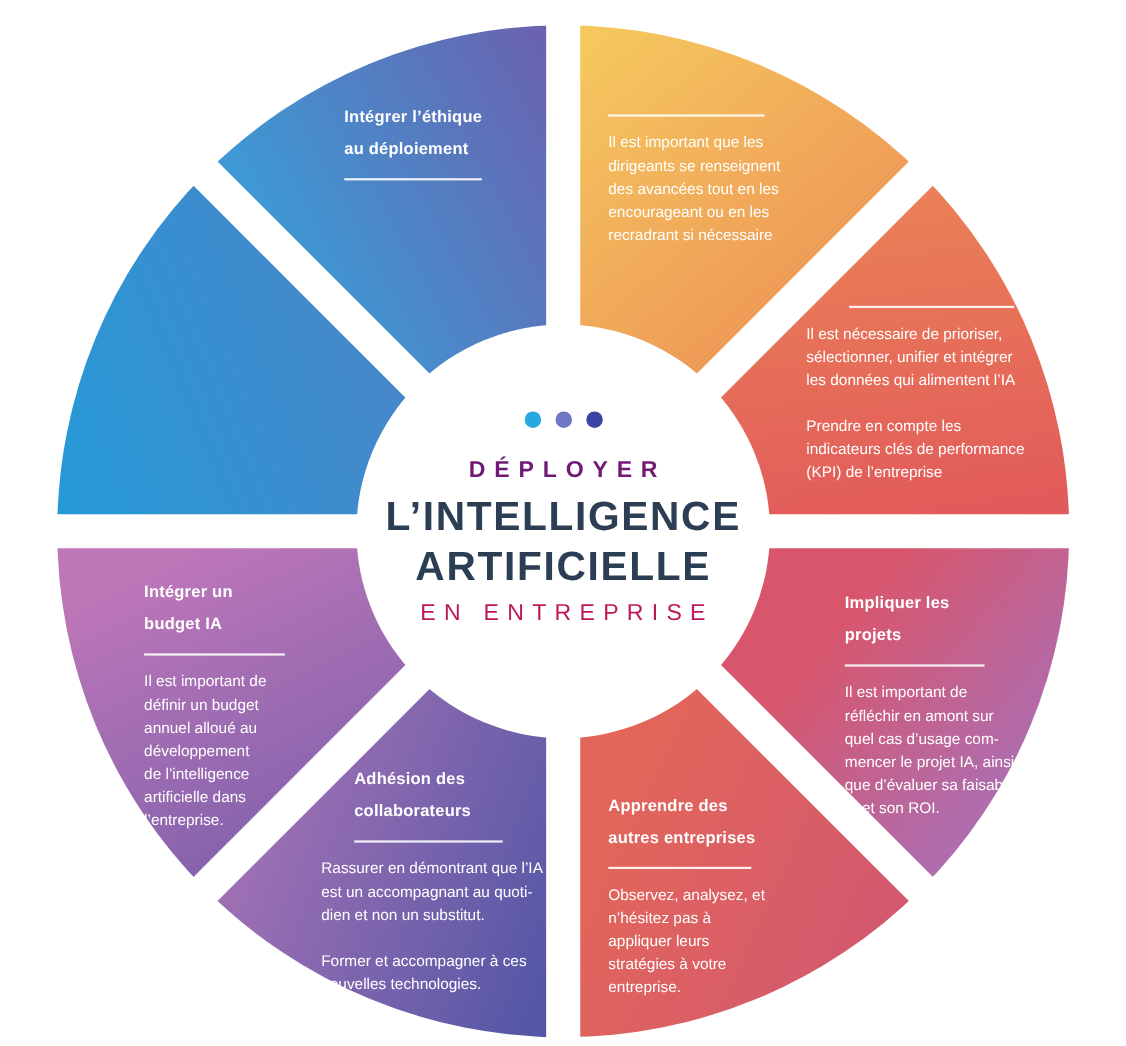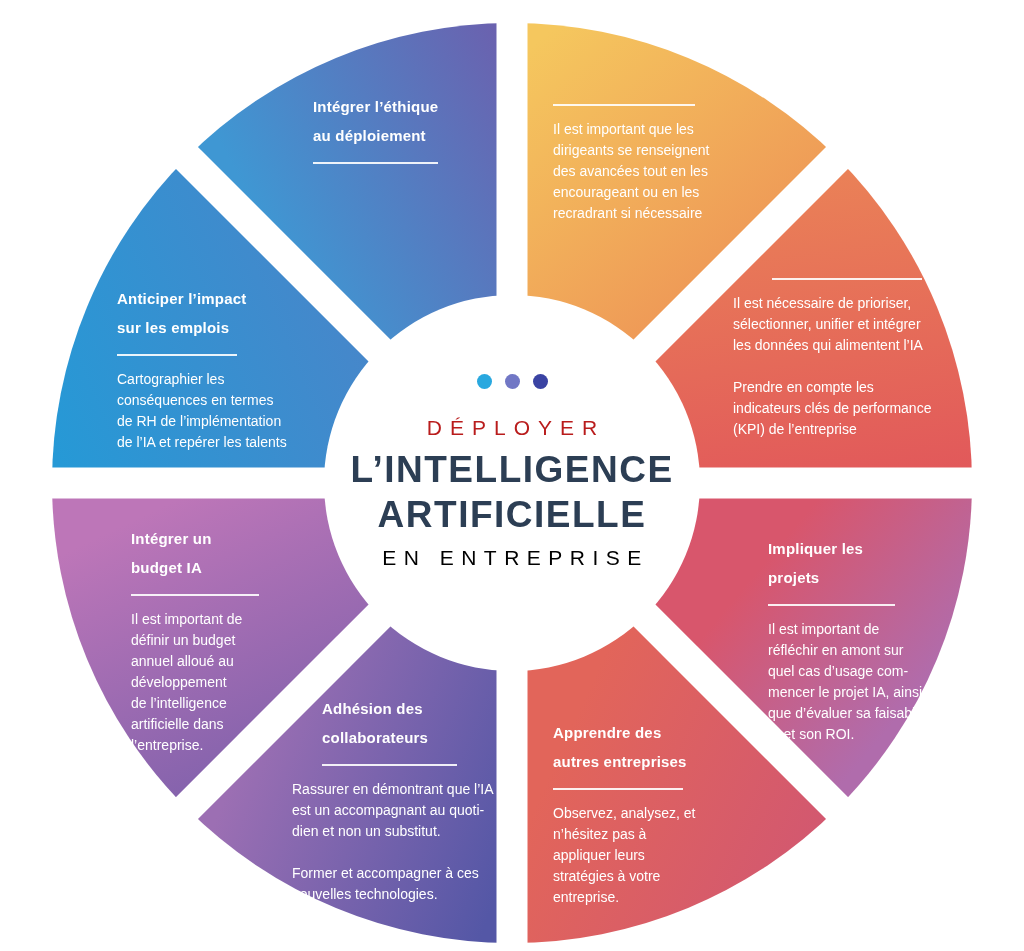--- a/index.html
+++ b/index.html
@@ -182,41 +182,32 @@
     <div class="seg-rule"></div>
     <div class="seg-body">Il est important de
 définir un budget
 annuel alloué au
 développement
 de l’intelligence
 artificielle dans
 l’entreprise.</div>
   </div>
 
-  <div class="seg" id="seg-anticiper">
-    <div class="seg-title">Anticiper l’impact
-sur les emplois</div>
-    <div class="seg-rule"></div>
-    <div class="seg-body">Cartographier les
-conséquences en termes
-de RH de l’implémentation
-de l’IA et repérer les talents</div>
-  </div>
 
   <div class="seg" id="seg-integrer">
     <div class="seg-title">Intégrer l’éthique
 au déploiement</div>
     <div class="seg-rule"></div>
   </div>
 
   <div class="center-block">
     <div class="dots">
       <div class="dot" style="background-color: rgb(41, 168, 223);"></div>
       <div class="dot" style="background-color: rgb(113, 119, 197);"></div>
       <div class="dot" style="background-color: rgb(58, 67, 163);"></div>
     </div>
-    <div class="kicker" style="color: #b91c1c;">DÉPLOYER</div>
+    <div class="kicker" style="color: #701a75; font-weight: bold;">DÉPLOYER</div>
     <div class="center-title" style="color: rgb(44, 62, 84);">L’INTELLIGENCE
 ARTIFICIELLE</div>
-    <div class="center-subtitle" style="color: #000000;">EN ENTREPRISE</div>
+    <div class="center-subtitle" style="color: #be185d;">EN ENTREPRISE</div>
   </div>
 
 </div>
 
 </body></html>

